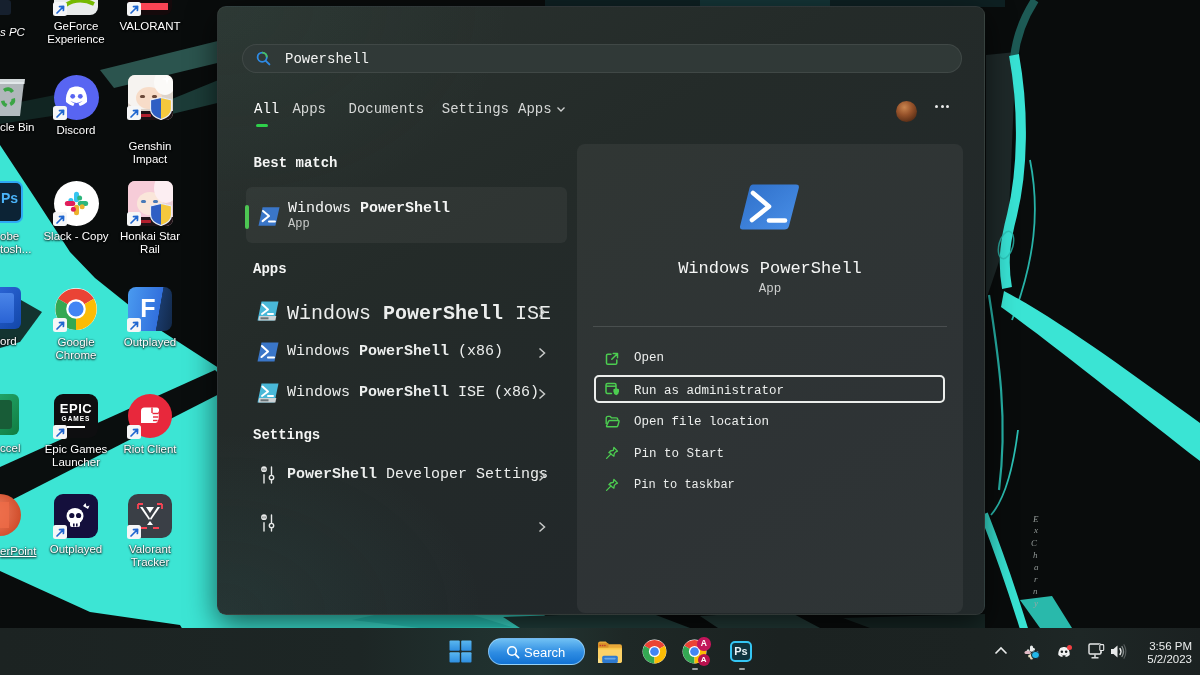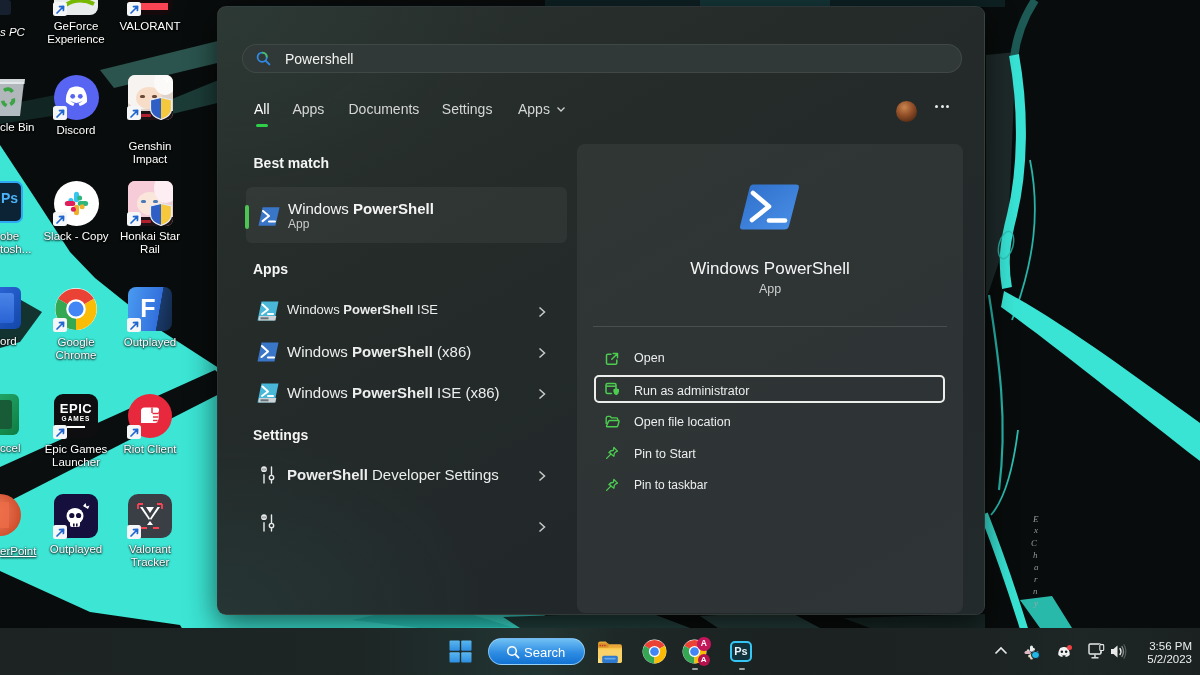--- a/index.html
+++ b/index.html
@@ -275,21 +275,21 @@
         <path d="M2,9 L8,3 M4.5,2.6 L8.6,2.4 L8.4,6.5" stroke="#1f66d0" stroke-width="1.7" fill="none" stroke-linecap="round" stroke-linejoin="round"></path>
       </svg>
     </div>
 <div class="lbl" style="left:105px;top:543px;width:90px;">Valorant<br>Tracker</div>
 
 <div class="abs" id="panel" style="left:217px;top:6px;width:768px;height:609px;border-radius:9px;
  background:
   radial-gradient(380px 260px at 0% 100%, rgba(62,160,148,0.10), transparent 70%),
   radial-gradient(420px 300px at 0% 0%, rgba(80,140,120,0.08), transparent 70%),
   linear-gradient(150deg, #2a322f 0%, #242b29 35%, #22282a 75%, #232a2b 100%);
- box-shadow:0 10px 30px rgba(0,0,0,0.6); border:1px solid rgba(255,255,255,0.06);">
+ box-shadow:0 10px 30px rgba(0,0,0,0.6); border:1px solid rgba(255,255,255,0.06);font-family:Liberation Mono, monospace;">
 
   <div class="abs" style="left:24px;top:37px;width:720px;height:29px;border-radius:15px;background:#303937;border:1px solid rgba(255,255,255,0.08);"></div>
   <svg class="abs" style="left:38px;top:44px;" width="15" height="15" viewBox="0 0 15 15">
     <circle cx="6.2" cy="6.2" r="4.6" fill="none" stroke="#2e8be6" stroke-width="1.8"></circle>
     <path d="M6.2,1.6 A4.6,4.6 0 0 1 10.8,6.2" fill="none" stroke="#49c25e" stroke-width="1.8"></path>
     <line x1="9.8" y1="9.8" x2="13.4" y2="13.4" stroke="#2e8be6" stroke-width="1.9" stroke-linecap="round"></line>
   </svg>
   <div class="abs" style="left:67px;top:44px;font-size:14px;color:#f2f3f2;">Powershell</div>
 
   <div class="abs" style="left:36px;top:93.5px;font-size:14px;color:#ffffff;">All</div>
@@ -321,21 +321,21 @@
 
   <div class="abs" style="left:35px;top:253.5px;font-size:14px;font-weight:bold;color:#f4f5f4;">Apps</div>
 
   <svg class="abs" style="left:39px;top:294px;" width="22" height="20" viewBox="0 0 22 20">
     <polygon points="4.5,0.5 21.5,0.5 17.5,19.5 0.5,19.5" fill="#49b8d8"></polygon>
     <path d="M5.5,3.5 L11,8.5 L5,13" fill="none" stroke="#fff" stroke-width="2" stroke-linecap="round" stroke-linejoin="round"></path>
     <line x1="11" y1="13" x2="16" y2="13" stroke="#fff" stroke-width="2" stroke-linecap="round"></line>
     <polygon points="2.2,15 19.3,15 18.4,19.5 1.4,19.5" fill="#cdd3d6"></polygon>
     <rect x="3.5" y="16.3" width="8" height="2" fill="#6a7478"></rect>
   </svg>
-  <div class="abs" style="left:69px;top:295.3px;font-size:13px;color:#eceeed;">Windows <b>PowerShell</b> ISE</div>
+  <div class="abs" style="left:69px;top:295.3px;font-size:20px;color:#eceeed;">Windows <b>PowerShell</b> ISE</div>
   <svg class="abs" style="left:320px;top:299px;" width="8" height="12" viewBox="0 0 8 12">
         <polyline points="1.5,1.5 6.5,6 1.5,10.5" fill="none" stroke="#c8cac9" stroke-width="1.5"></polyline>
       </svg>
 
   <svg class="abs" style="left:39px;top:334.5px;" width="22" height="20" viewBox="0 0 22 20">
     <polygon points="4.5,0.5 21.5,0.5 17.5,19.5 0.5,19.5" fill="#3a76c8"></polygon>
     <path d="M5,4 L11,9.5 L4.5,15" fill="none" stroke="#fff" stroke-width="2.1" stroke-linecap="round" stroke-linejoin="round"></path>
     <line x1="11" y1="15.5" x2="17" y2="15.5" stroke="#fff" stroke-width="2.1" stroke-linecap="round"></line>
   </svg>
   <div class="abs" style="left:69px;top:335.8px;font-size:15px;color:#eceeed;">Windows <b>PowerShell</b> (x86)</div>

